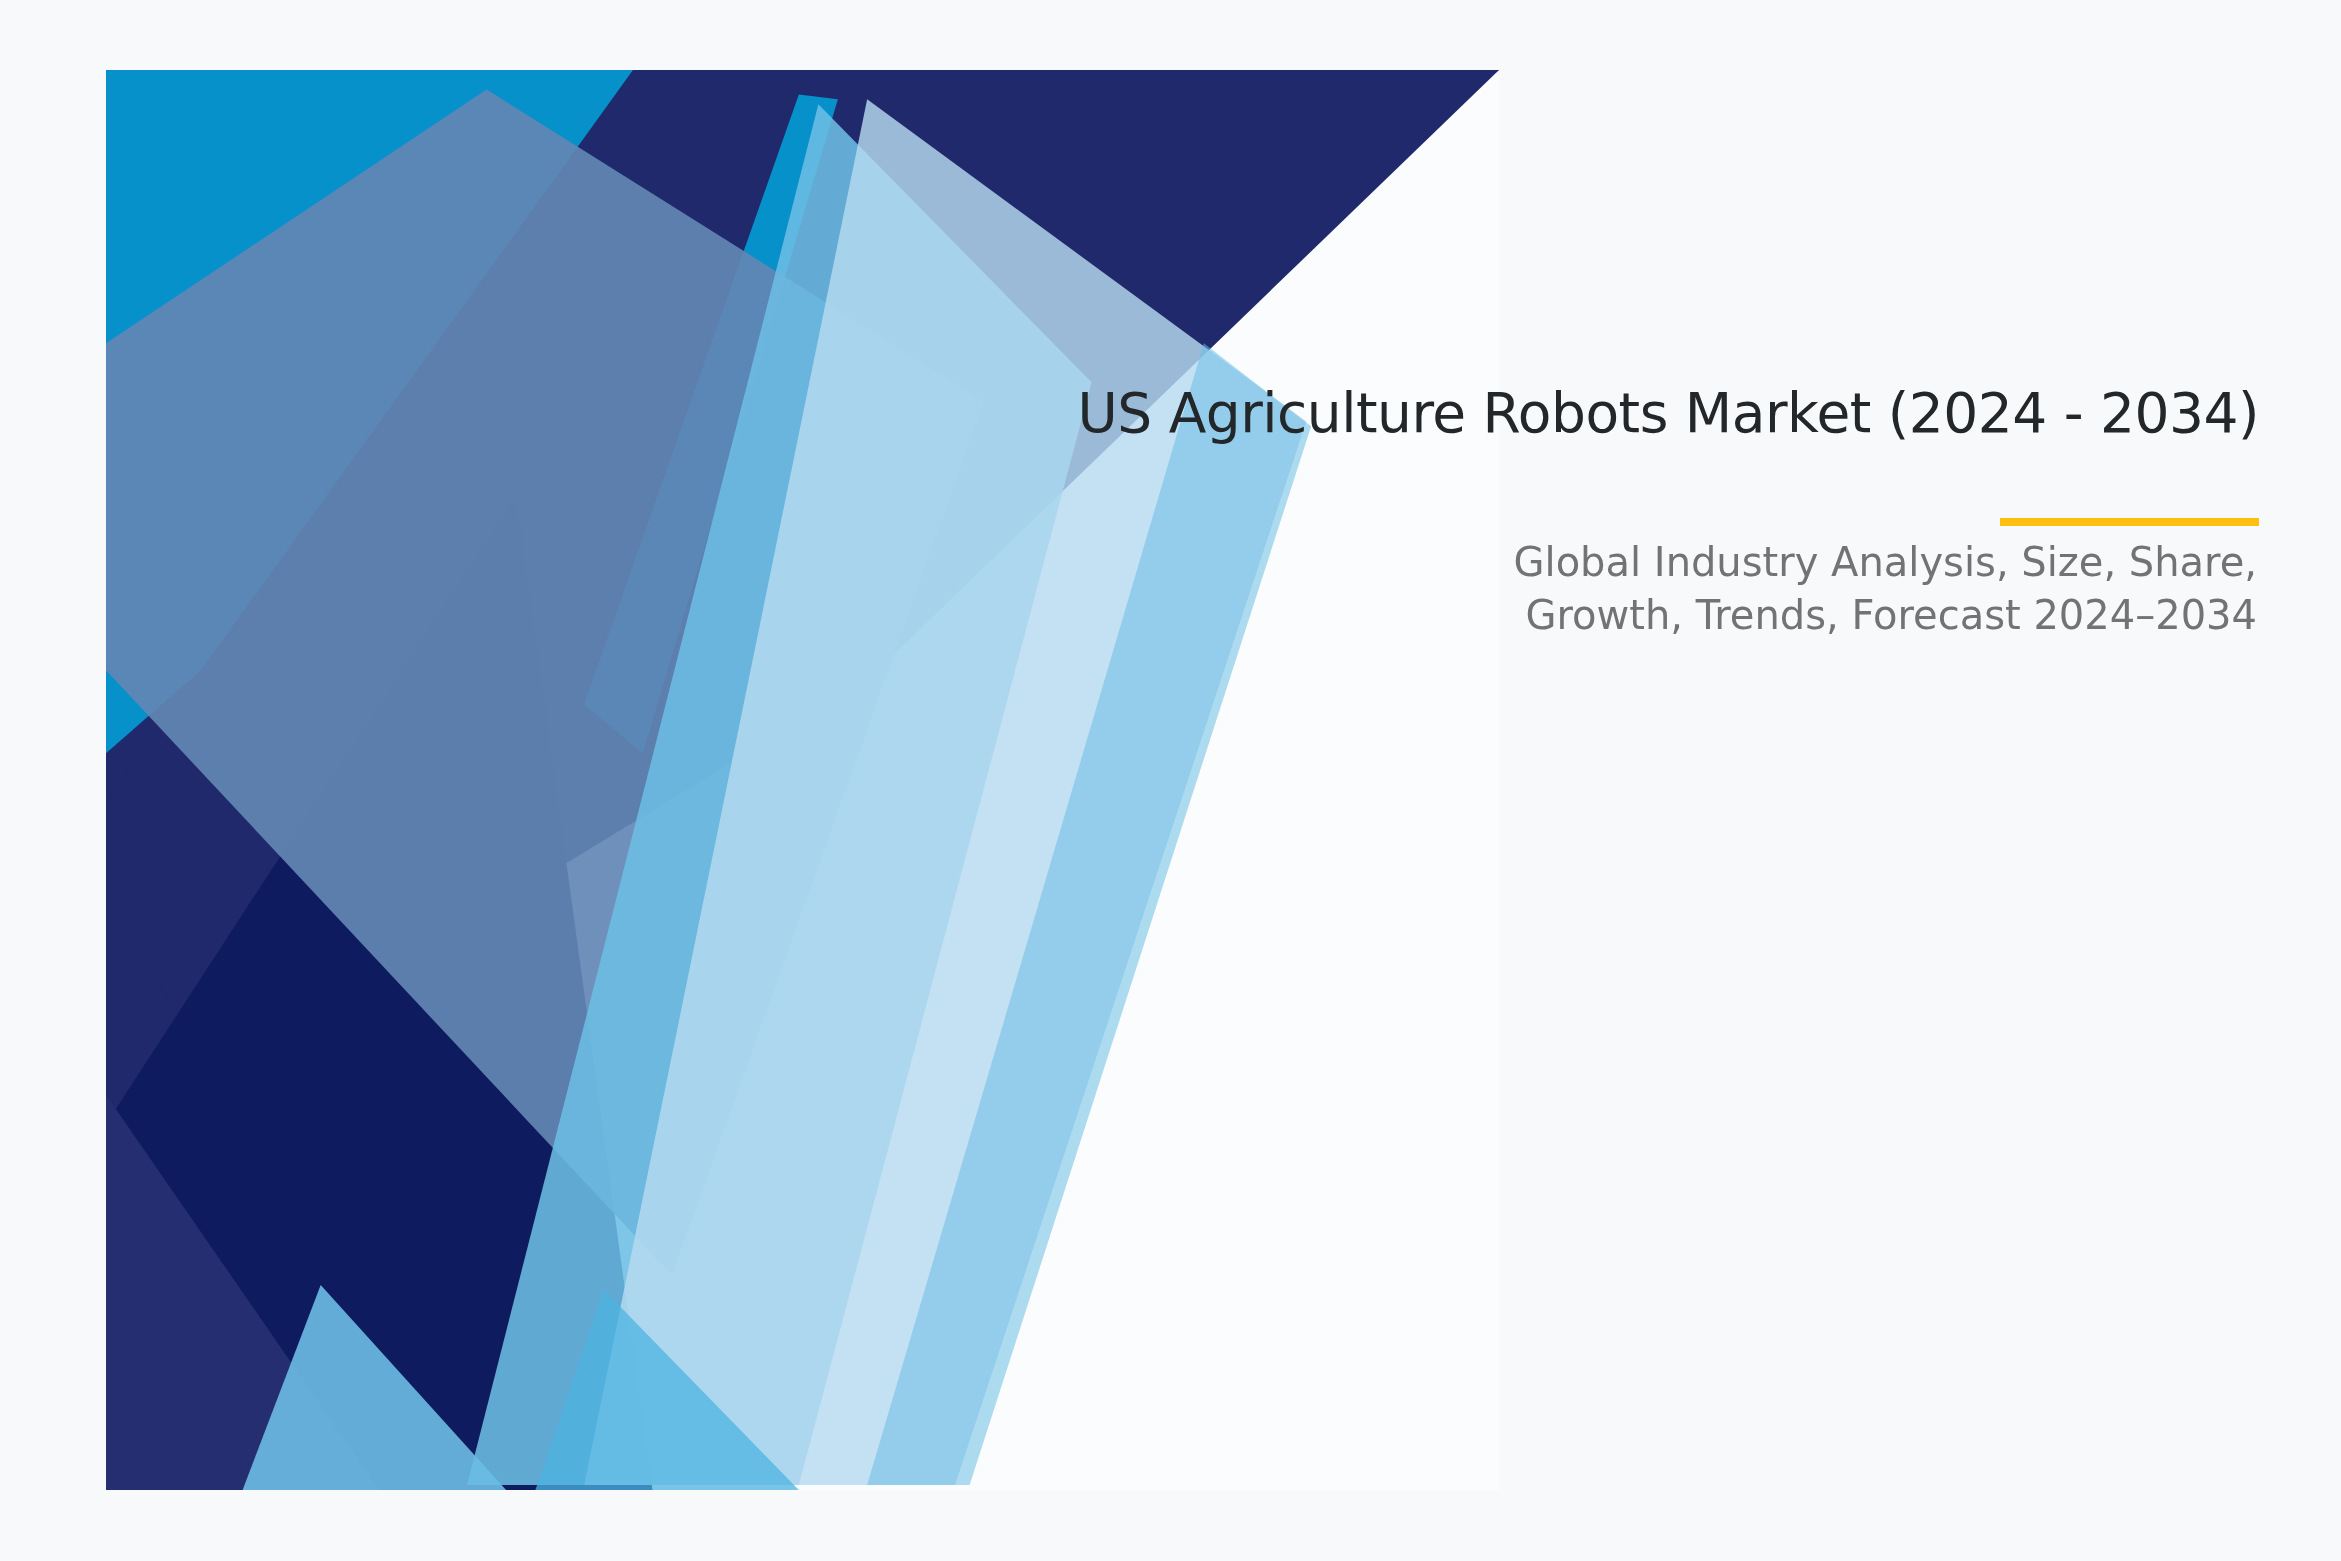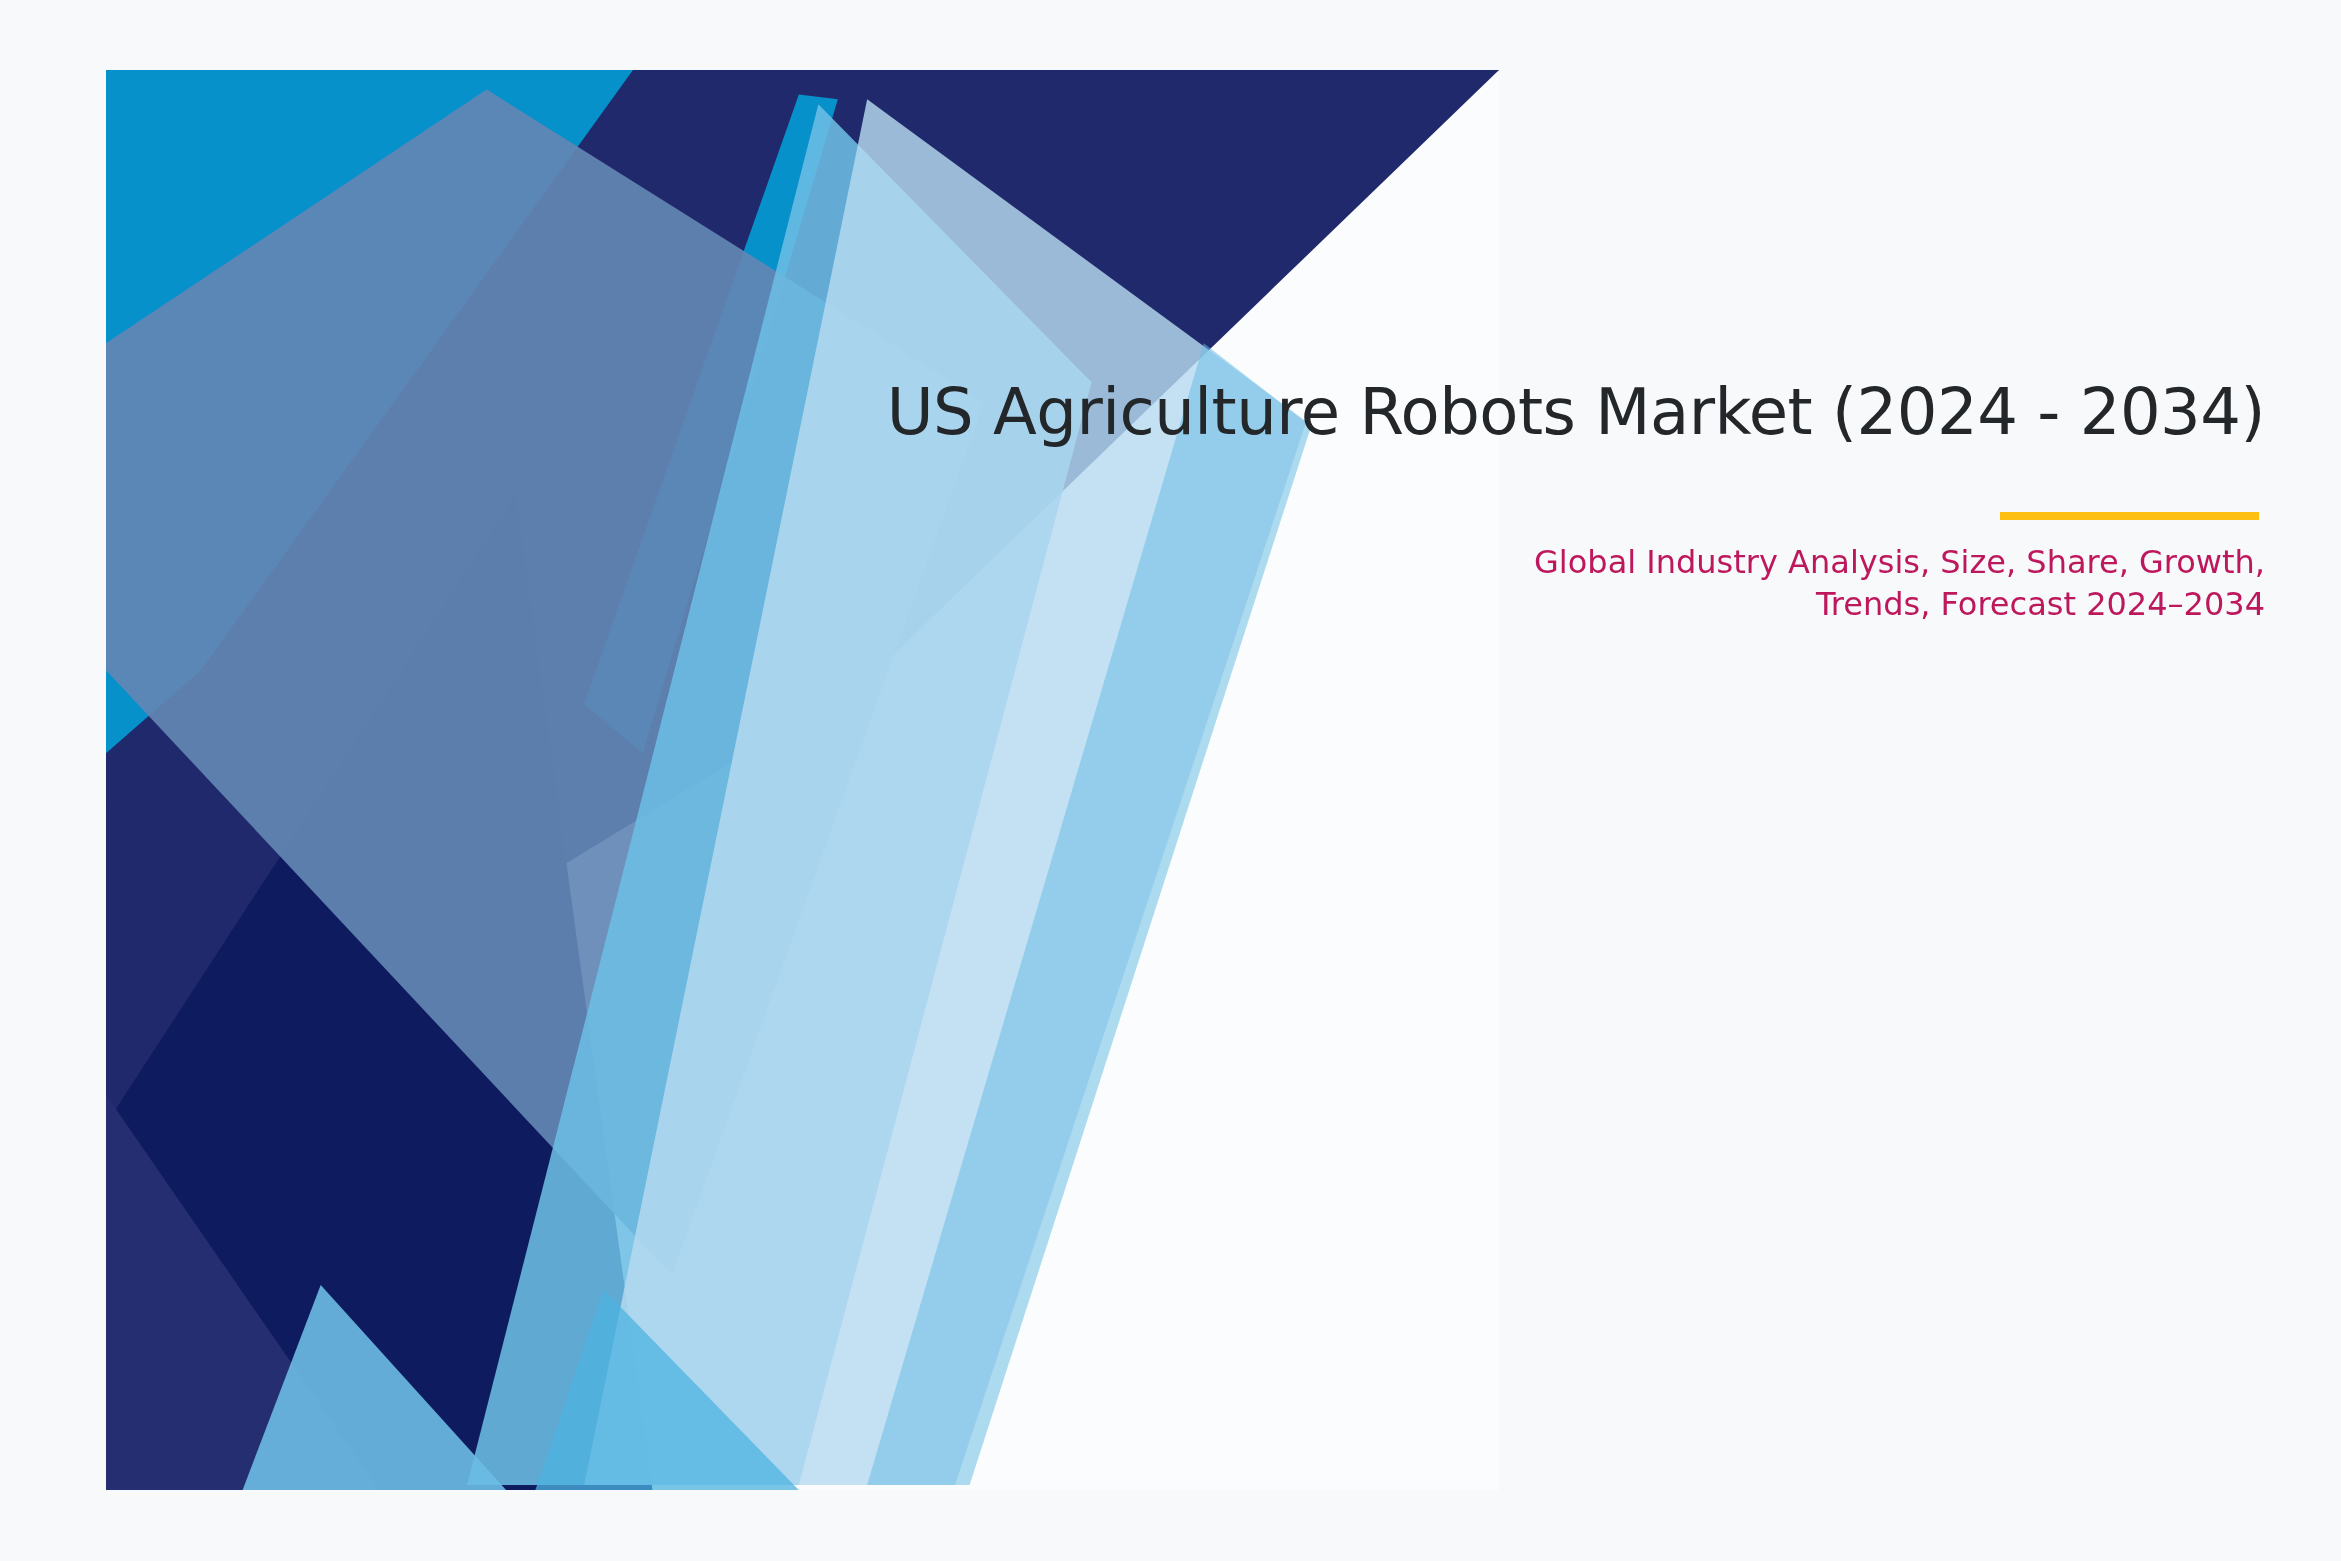--- a/index.html
+++ b/index.html
@@ -44,51 +44,51 @@
     width: 1415px;
     text-align: right;
   }
 
   #title-wrap {
     position: relative;
     display: block;
   }
 
   #page-title {
-    margin: 4px;
+    margin: 10px;
     font-family: "DejaVu Sans", sans-serif;
     font-weight: 400;
-    font-size: 64px;
+    font-size: 55px;
     line-height: 1.18;
     letter-spacing: -0.5px;
     color: #23272a;
     text-align: right;
     position: relative;
     z-index: 2;
   }
 
   
   #title-accent {
     position: absolute;
     z-index: 1;
     height: 7.8px;
     background: #fcbf12;
     right: 9.8px;
     width: 259px;
     top: 137px;
   }
 
   #subtitle {
-    margin: 4px;
+    margin: 12px;
     margin-top: 90px;
     font-family: "DejaVu Sans", sans-serif;
     font-weight: 400;
-    font-size: 32px;
+    font-size: 40px;
     line-height: 1.33;
-    color: #be185d;
+    color: #737373;
     text-align: right;
     padding-left: 634px;
   }
 </style>
 </head>
 <body>
 
 <div id="slide">
 
   <div id="artwork">

